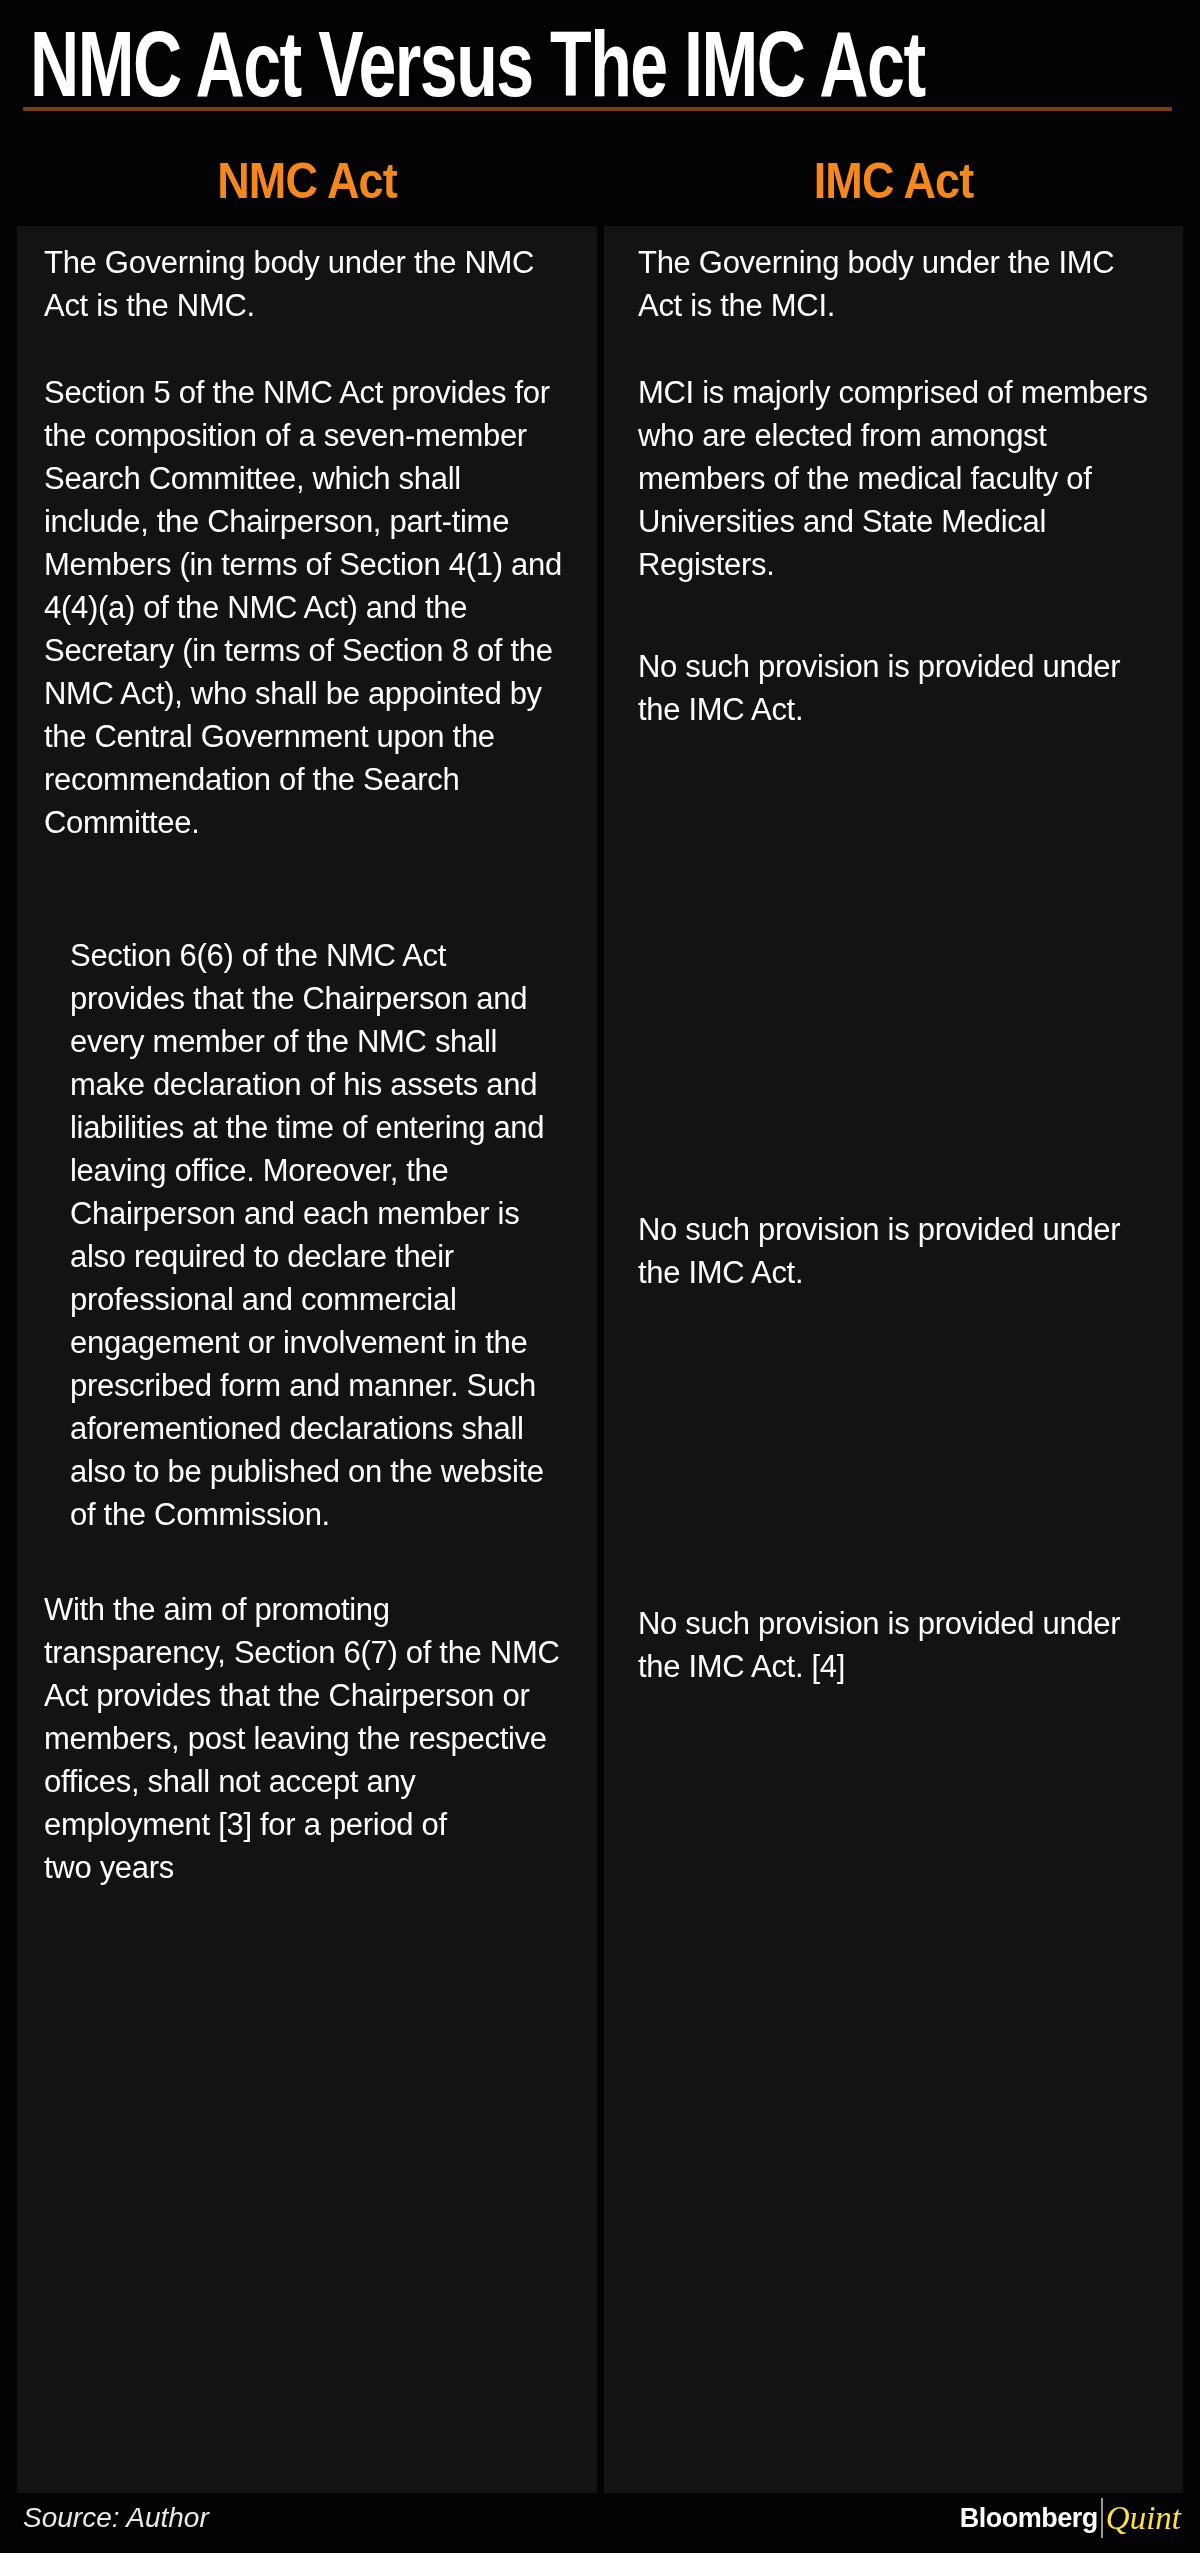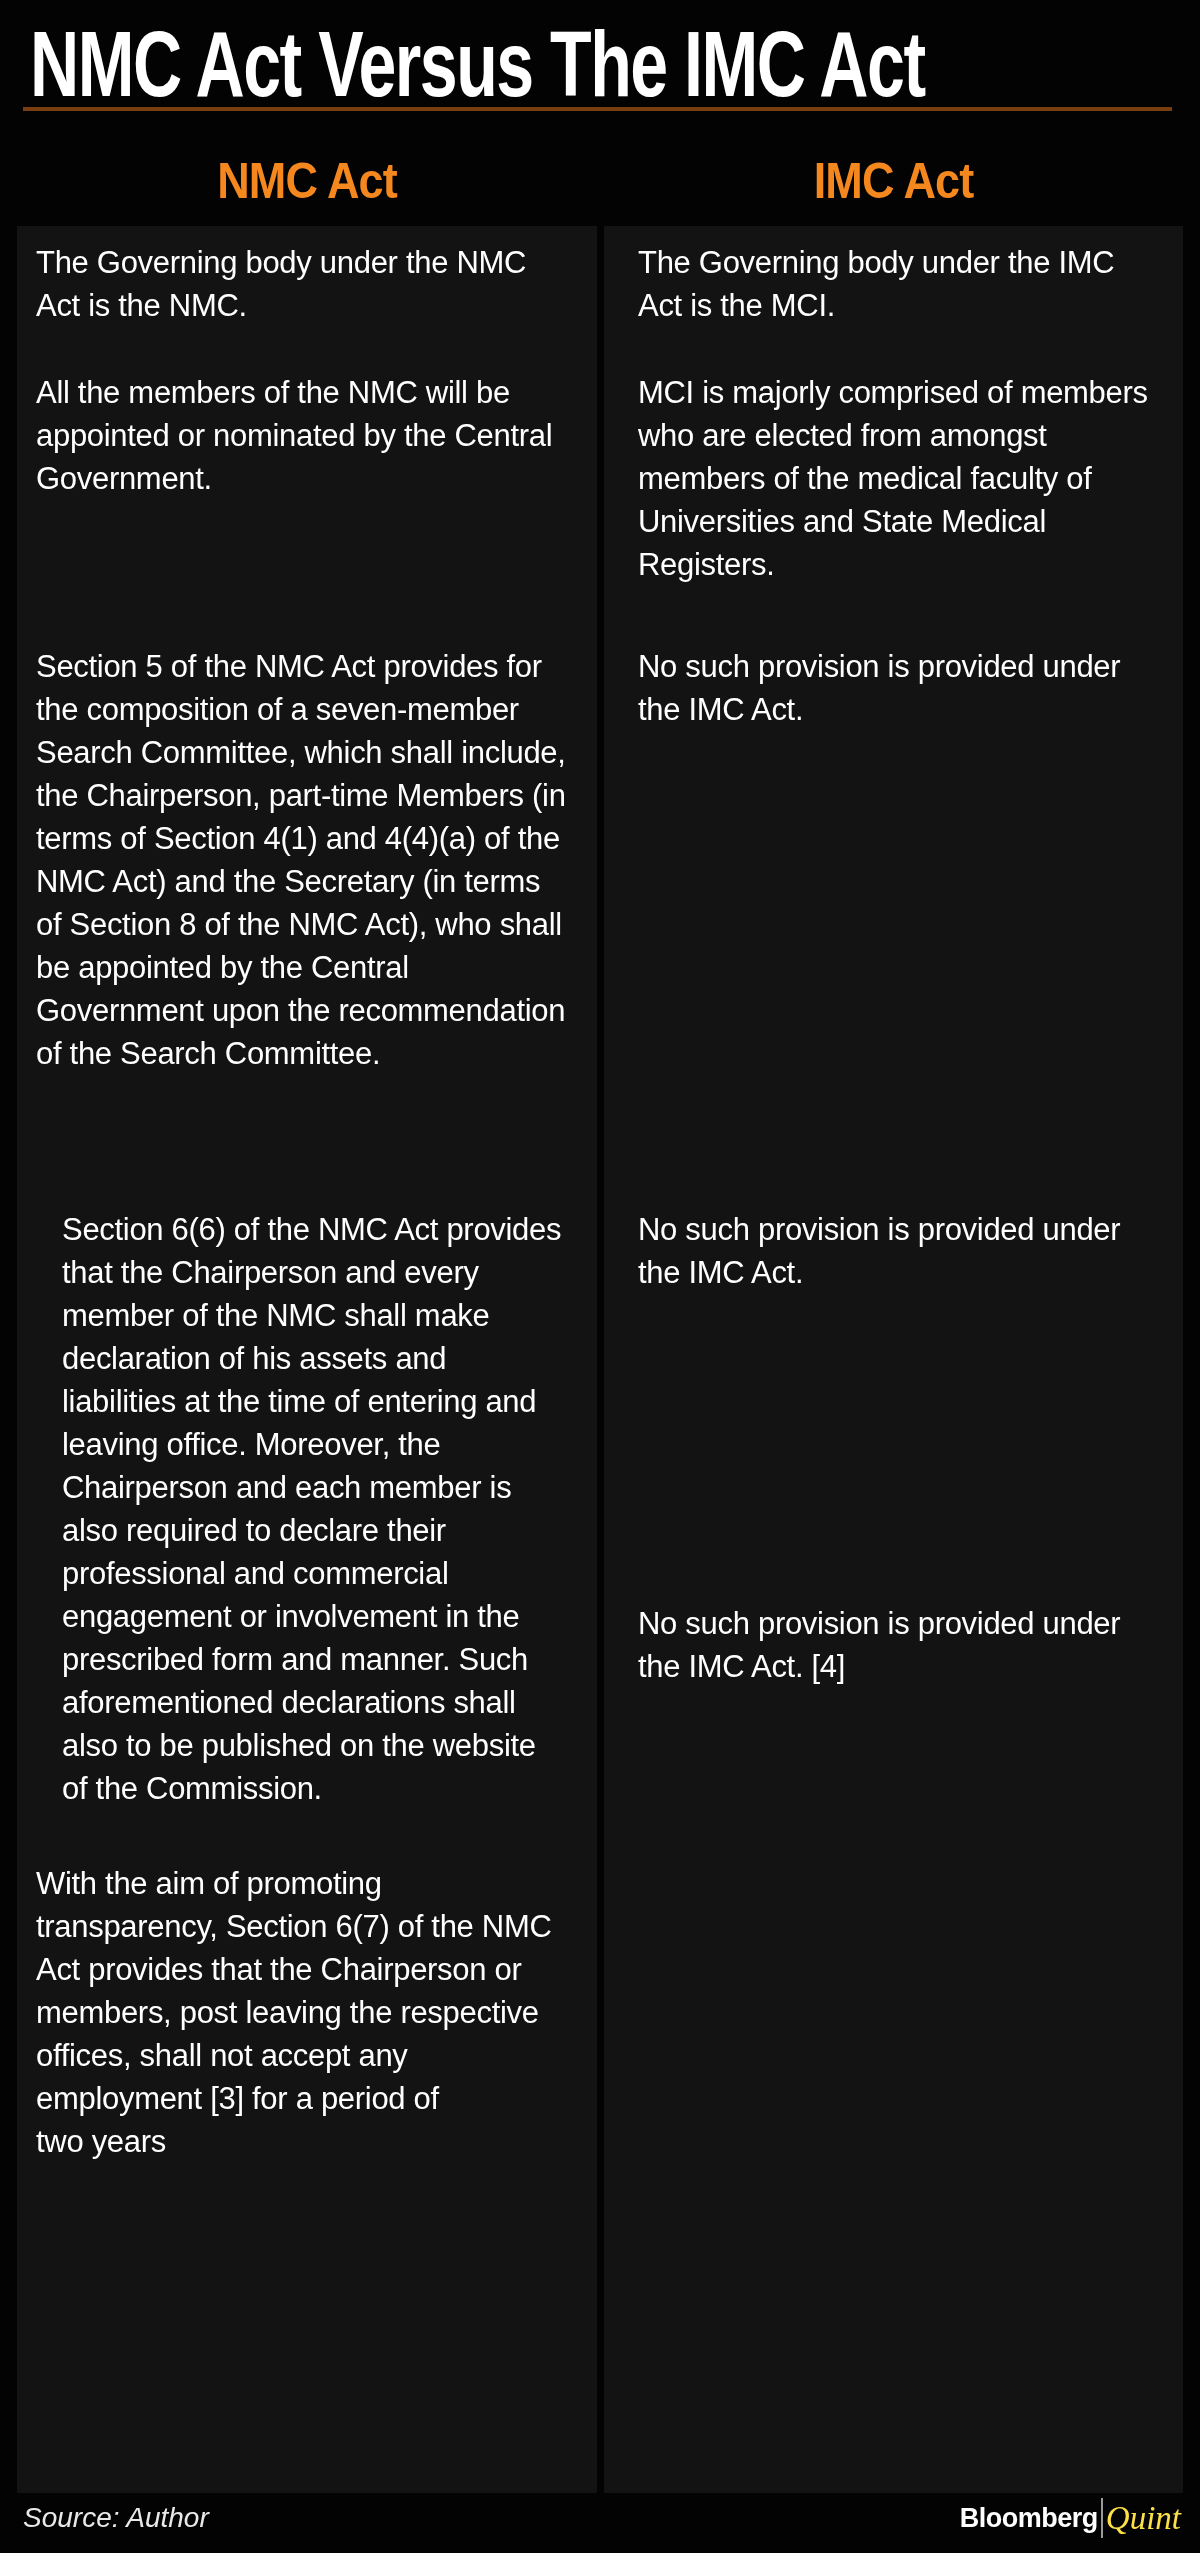--- a/index.html
+++ b/index.html
@@ -31,21 +31,21 @@
     transform:scaleX(0.9);
   }
   .col-header.nmc{left:17px;width:580px;}
   .col-header.imc{left:604px;width:579px;}
 
   
   .panel{
     position:absolute;top:226px;height:2267px;
     background:#131313;box-sizing:border-box;
   }
-  .panel.left{left:17px;width:580px;padding:15px 30px 0 19px;}
+  .panel.left{left:17px;width:580px;padding:15px 30px 0 27px;}
   .panel.right{left:604px;width:579px;padding:15px 26px 4px 34px;}
 
   .cell{
     font-size:31px;line-height:43px;color:#ffffff;
     letter-spacing:-0.3px;white-space:pre-line;
   }
   .r1{min-height:130px;}
   .r2{min-height:274px;}
   .r3{min-height:563px;}
   .r4{min-height:654px;margin-left:26px;}
@@ -78,21 +78,20 @@
 <div class="page">
 
   <h1 class="title">NMC Act Versus The IMC Act</h1>
   <div class="title-rule"></div>
 
   <div class="col-header nmc">NMC Act</div>
   <div class="col-header imc">IMC Act</div>
 
   <div class="panel left">
     <div class="cell r1">The Governing body under the NMC Act is the NMC.</div>
-    <div class="cell r2">All the members of the NMC will be appointed or nominated by the Central Government.</div>
     <div class="cell r3">Section 5 of the NMC Act provides for the composition of a seven-member Search Committee, which shall include, the Chairperson, part-time Members (in terms of Section 4(1) and 4(4)(a) of the NMC Act) and the Secretary (in terms of Section 8 of the NMC Act), who shall be appointed by the Central Government upon the recommendation of the Search Committee.</div>
     <div class="cell r4">Section 6(6) of the NMC Act provides that the Chairperson and every member of the NMC shall make declaration of his assets and liabilities at the time of entering and leaving office. Moreover, the Chairperson and each member is also required to declare their professional and commercial engagement or involvement in the prescribed form and manner. Such aforementioned declarations shall also to be published on the website of the Commission.</div>
     <div class="cell r5">With the aim of promoting transparency, Section 6(7) of the NMC Act provides that the Chairperson or members, post leaving the respective offices, shall not accept any employment [3] for a period of
 two years</div>
   </div>
 
   <div class="panel right">
     <div class="cell r1">The Governing body under the IMC Act is the MCI.</div>
     <div class="cell r2">MCI is majorly comprised of members who are elected from amongst members of the medical faculty of Universities and State Medical Registers.</div>
     <div class="cell r3">No such provision is provided under the IMC Act.</div>

